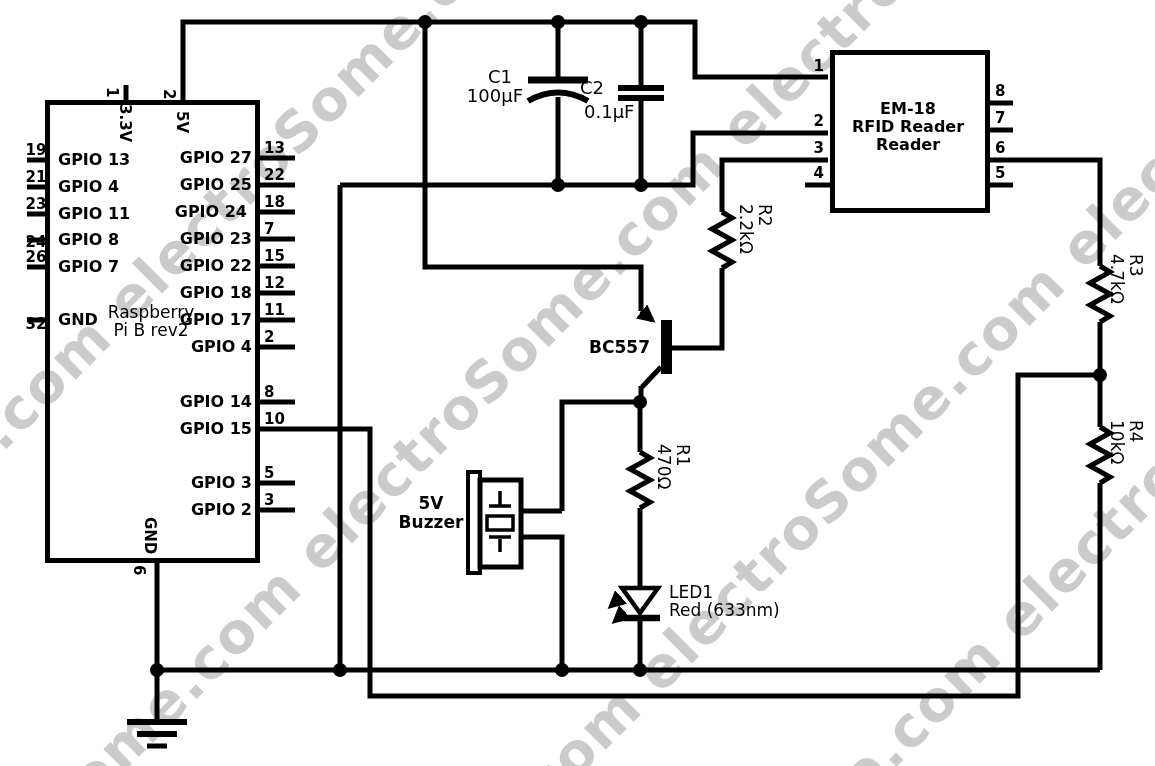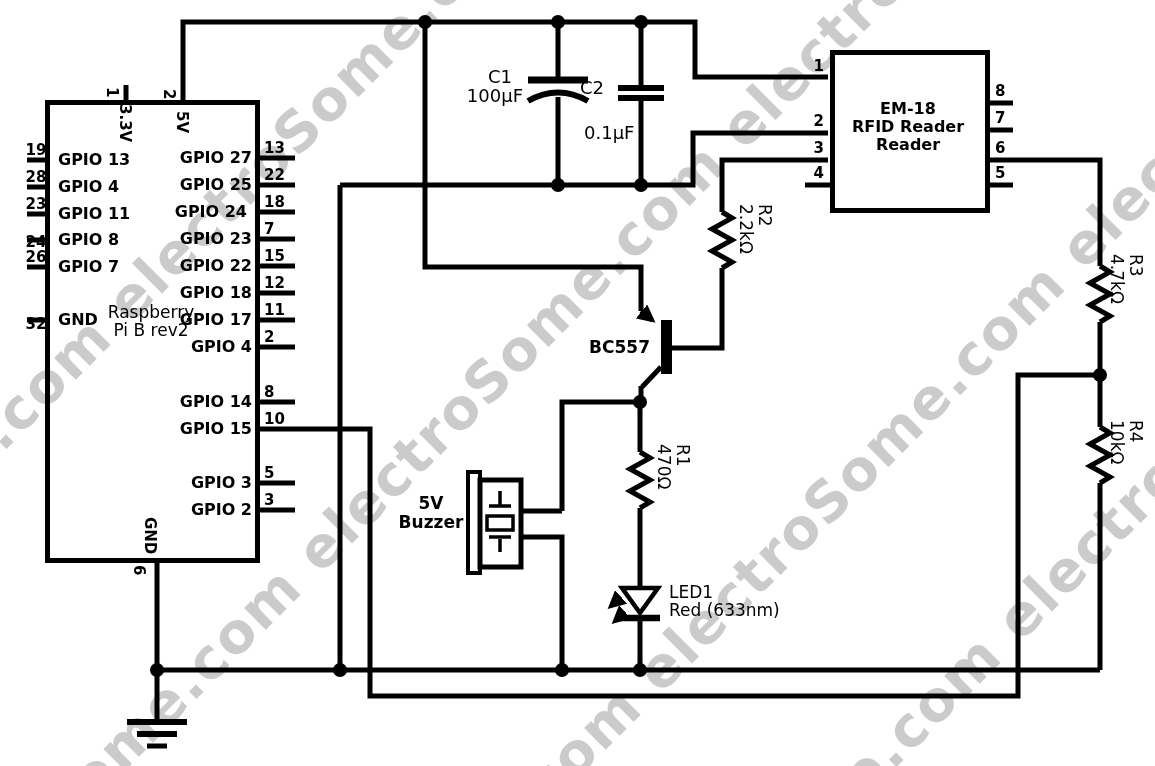--- a/index.html
+++ b/index.html
@@ -151,21 +151,21 @@
 
   <div class="vlbl fs15 b" style="left:103px;top:87px;">1</div>
   <div class="vlbl fs15 b" style="left:116px;top:104px;">3.3V</div>
   <div class="vlbl fs15 b" style="left:160px;top:89px;">2</div>
   <div class="vlbl fs15 b" style="left:173px;top:111px;">5V</div>
 
   <div class="vlbl fs15 b" style="left:141px;top:517px;">GND</div>
   <div class="vlbl fs15 b" style="left:130px;top:565px;">6</div>
 
   <div class="lbl fs15 b ctr" style="left:24px;top:142px;width:24px;">19</div>
-  <div class="lbl fs15 b ctr" style="left:24px;top:169px;width:24px;">28</div>
+  <div class="lbl fs15 b ctr" style="left:24px;top:169px;width:24px;">21</div>
   <div class="lbl fs15 b ctr" style="left:24px;top:196px;width:24px;">23</div>
   <div class="lbl fs15 b ctr" style="left:24px;top:222px;width:24px;margin-top:12px;">24</div>
   <div class="lbl fs15 b ctr" style="left:24px;top:249px;width:24px;">26</div>
   <div class="lbl fs15 b ctr" style="left:24px;top:316px;width:24px;">32</div>
 
   <div class="lbl fs16 b" style="left:58px;top:151px;">GPIO 13</div>
   <div class="lbl fs16 b" style="left:58px;top:178px;">GPIO 4</div>
   <div class="lbl fs16 b" style="left:58px;top:205px;">GPIO 11</div>
   <div class="lbl fs16 b" style="left:58px;top:231px;">GPIO 8</div>
   <div class="lbl fs16 b" style="left:58px;top:258px;">GPIO 7</div>
@@ -207,21 +207,21 @@
   <div class="lbl fs15 b rt" style="left:798px;top:140px;width:26px;">3</div>
   <div class="lbl fs15 b rt" style="left:798px;top:165px;width:26px;">4</div>
   <div class="lbl fs15 b" style="left:995px;top:83px;">8</div>
   <div class="lbl fs15 b" style="left:995px;top:110px;">7</div>
   <div class="lbl fs15 b" style="left:995px;top:140px;">6</div>
   <div class="lbl fs15 b" style="left:995px;top:165px;">5</div>
 
   <div class="lbl fs18 rt" style="left:455px;top:67px;width:57px;">C1</div>
   <div class="lbl fs18 rt" style="left:455px;top:86px;width:68px;">100µF</div>
   <div class="lbl fs18" style="left:580px;top:78px;">C2</div>
-  <div class="lbl fs18" style="left:584px;top:102px;margin-top:21px;">0.1µF</div>
+  <div class="lbl fs18" style="left:584px;top:102px;">0.1µF</div>
 
   <div class="vlbl fs17" style="left:735px;top:204px;">
     <div>R2</div>
     <div>2.2kΩ</div>
   </div>
   <div class="vlbl fs17" style="left:1106px;top:254px;">
     <div>R3</div>
     <div>4.7kΩ</div>
   </div>
   <div class="vlbl fs17" style="left:1106px;top:420px;">

